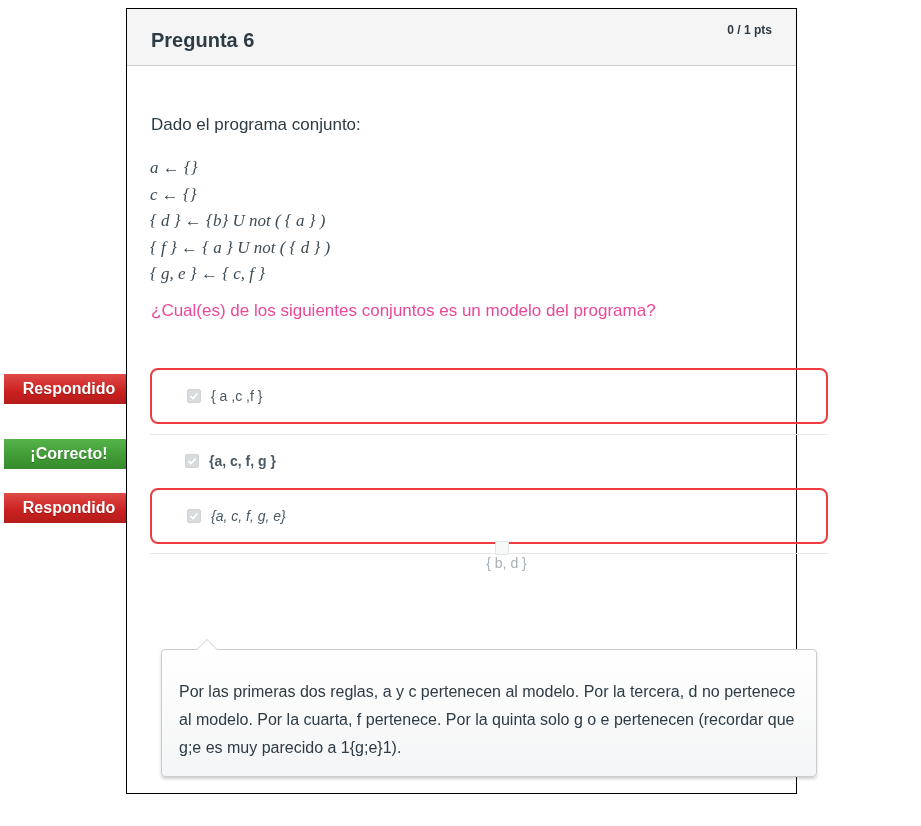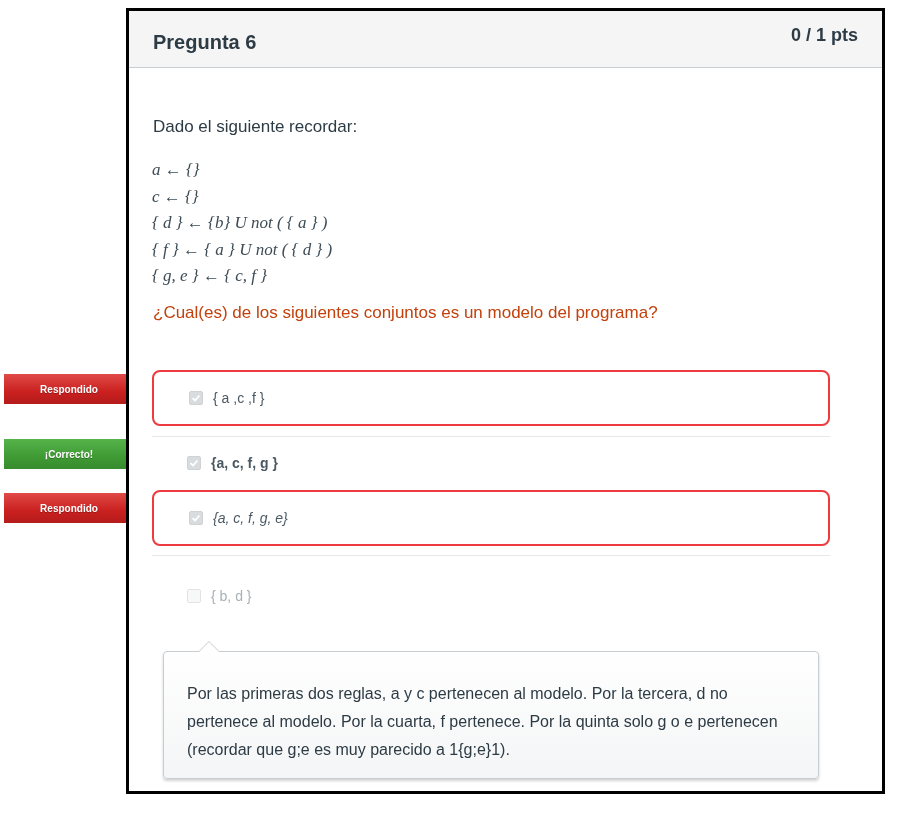--- a/index.html
+++ b/index.html
@@ -7,41 +7,41 @@
       width: 921px; height: 826px;
       background: #ffffff;
       font-family: "Liberation Sans", "DejaVu Sans", sans-serif;
       color: #2d3b45;
       position: relative;
       overflow: hidden;
     }
     .question-card {
       position: absolute;
       left: 126px; top: 8px;
-      width: 759px; height: 786px;
-      border: 3px solid #000000;
+      width: 671px; height: 786px;
+      border: 1px solid #000000;
       background: #fff;
     }
     .card-header {
       height: 57px;
       background: #f5f5f5;
       border-bottom: 1px solid #c7cdd1;
       position: relative;
     }
     .card-title {
       position: absolute;
       left: 24px; top: 20px;
       font-size: 20px;
       font-weight: bold;
       color: #2d3b45;
     }
     .card-points {
       position: absolute;
       right: 24px; top: 14px;
-      font-size: 18px;
+      font-size: 12px;
       font-weight: bold;
       color: #2d3b45;
     }
     .question-text {
       position: absolute;
       left: 24px; top: 106px;
       font-size: 17px;
       color: #2d3b45;
     }
     .rules {
@@ -51,21 +51,21 @@
       font-style: italic;
       font-size: 17px;
       line-height: 26.5px;
       color: #3d4b55;
     }
     .rules .rule-line { display: block; white-space: pre; }
     .prompt-text {
       position: absolute;
       left: 24px; top: 292px;
       font-size: 17px;
-      color: #c2410c;
+      color: #ec4899;
     }
 
     .answer {
       position: absolute;
       left: 23px;
       width: 678px;
       height: 56px;
       display: flex;
       align-items: center;
       padding-left: 35px;
@@ -102,21 +102,21 @@
       color: #4a5963;
     }
     .answer-label.muted { color: #a7b0b6; }
 
     .flag {
       position: absolute;
       left: 4px;
       height: 30px;
       width: 140px;
       color: #ffffff;
-      font-size: 10px;
+      font-size: 16px;
       font-weight: bold;
       display: flex;
       align-items: center;
       justify-content: center;
       padding-right: 10px;
       clip-path: polygon(0 0, 128px 0, 140px 50%, 128px 100%, 0 100%);
       text-shadow: 0 1px 0 rgba(0,0,0,0.25);
     }
     .flag.red {
       background: linear-gradient(#e04a47, #c9201f 60%, #b41c1b);
@@ -148,21 +148,20 @@
       position: absolute;
       left: -10px; top: 1px;
       border-left: 10px solid transparent;
       border-right: 10px solid transparent;
       border-bottom: 10px solid #ffffff;
     }
     .comment-text {
       font-size: 16px;
       line-height: 28px;
       color: #2d3b45;
-      margin-left: 6px;
     }
   </style>
 </head>
 <body>
 
 <div class="flag red" style="top:374px;">
   <span>Respondido</span>
 </div>
 <div class="flag green" style="top:439px;text-align:right;">
   <span>¡Correcto!</span>
@@ -170,21 +169,21 @@
 <div class="flag red" style="top:493px;">
   <span>Respondido</span>
 </div>
 
 <div class="question-card">
   <div class="card-header">
     <div class="card-title">Pregunta 6</div>
     <div class="card-points">0 / 1 pts</div>
   </div>
 
-  <div class="question-text">Dado el siguiente recordar:</div>
+  <div class="question-text">Dado el programa conjunto:</div>
 
   <div class="rules">
     <span class="rule-line">a ← {}</span>
     <span class="rule-line">c ← {}</span>
     <span class="rule-line">{ d } ← {b} U not ( { a } )</span>
     <span class="rule-line">{ f } ← { a } U not ( { d } )</span>
     <span class="rule-line">{ g, e } ← { c, f }</span>
   </div>
 
   <div class="prompt-text">¿Cual(es) de los siguientes conjuntos es un modelo del programa?</div>
@@ -211,21 +210,21 @@
   <div class="answer selected-wrong" style="top:479px;font-style:italic;">
     <span class="checkbox">
       <svg viewBox="0 0 10 10">
           <path d="M1.5 5.2 L4 7.5 L8.5 2.5" stroke="#ffffff" stroke-width="1.8" fill="none"></path>
         </svg>
     </span>
     <span class="answer-label">{a, c, f, g, e}</span>
   </div>
   <div class="answer-sep" style="top:544px;"></div>
 
-  <div class="answer" style="top:557px;">
+  <div class="answer" style="top:532px;flex-direction:column;">
     <span class="checkbox unchecked"></span>
     <span class="answer-label muted">{ b, d }</span>
   </div>
 
   <div class="comment-box">
     <div class="comment-arrow"></div>
     <div class="comment-text">Por las primeras dos reglas, a y c pertenecen al modelo. Por la tercera, d no pertenece al modelo. Por la cuarta, f pertenece. Por la quinta solo g o e pertenecen (recordar que g;e es muy parecido a 1{g;e}1).</div>
   </div>
 </div>
 

